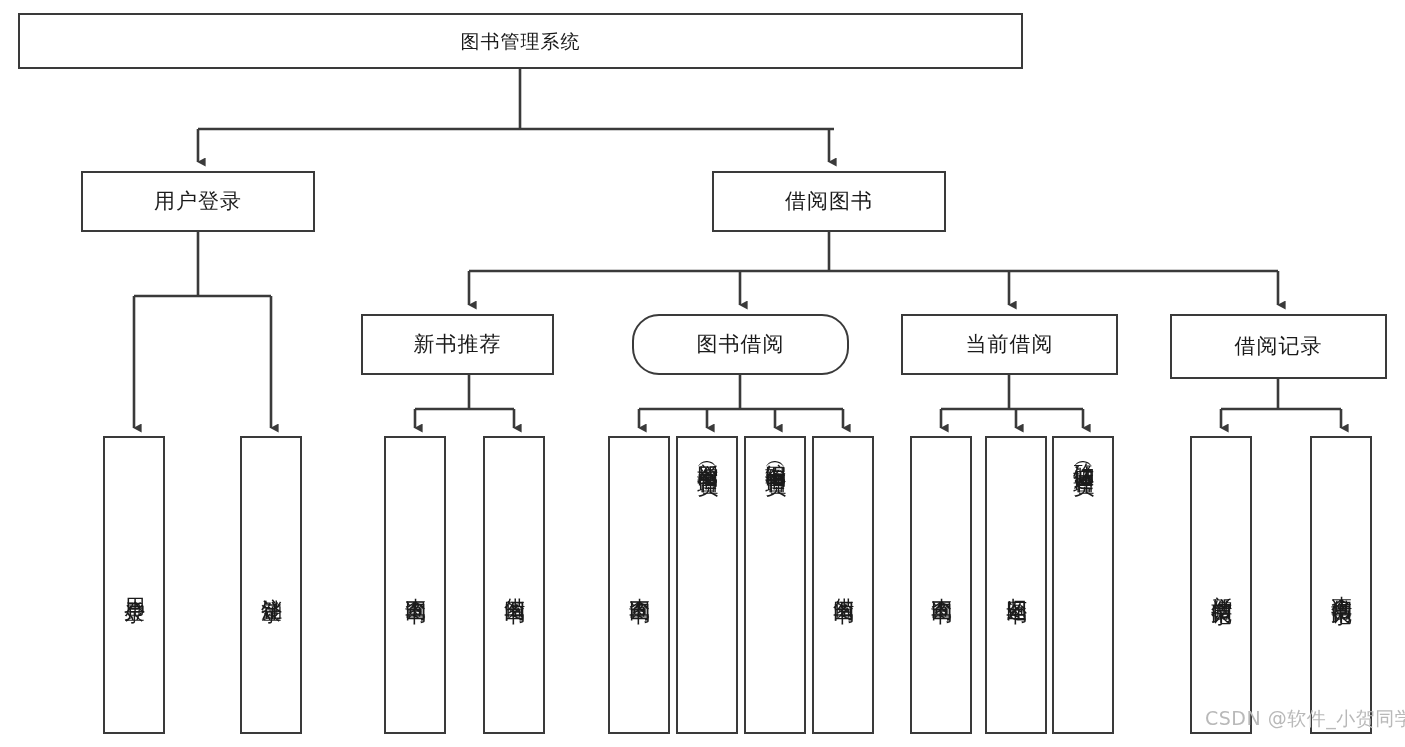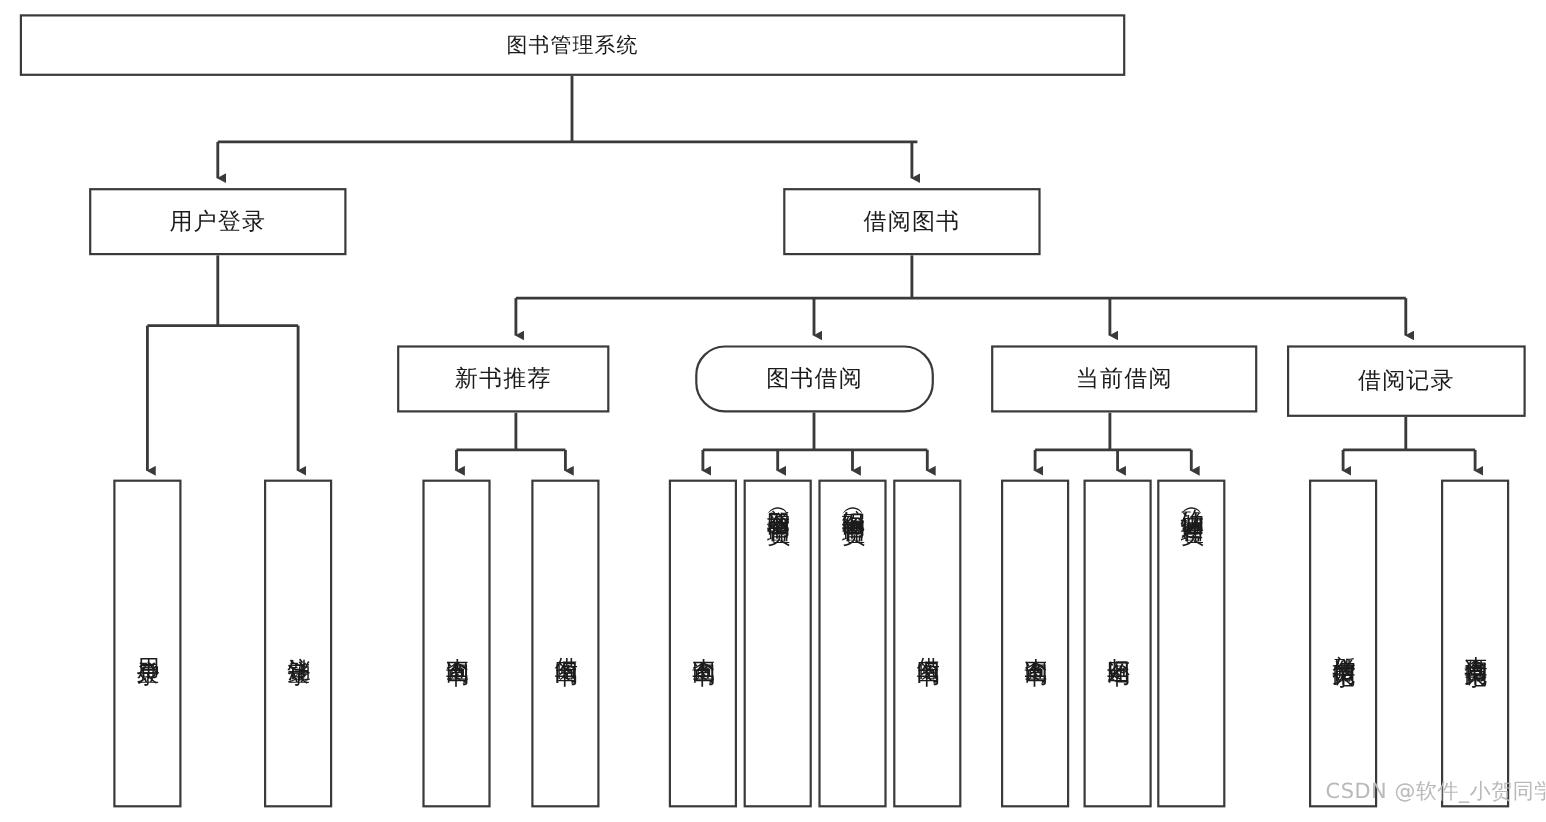--- a/index.html
+++ b/index.html
@@ -142,21 +142,21 @@
   <div class="node h-node" style="left:712px;top:171px;width:234px;height:61px;">
     <span class="lbl">借阅图书</span>
   </div>
 
   <div class="node h-node" style="left:361px;top:314px;width:193px;height:61px;">
     <span class="lbl">新书推荐</span>
   </div>
   <div class="node h-node" style="left:632px;top:314px;width:217px;height:61px;border-radius:27px;">
     <span class="lbl">图书借阅</span>
   </div>
-  <div class="node h-node" style="left:901px;top:314px;width:242px;height:61px;">
+  <div class="node h-node" style="left:901px;top:314px;width:217px;height:61px;">
     <span class="lbl">当前借阅</span>
   </div>
   <div class="node h-node" style="left:1170px;top:314px;width:217px;height:65px;">
     <span class="lbl">借阅记录</span>
   </div>
 
   <div class="node v-node mid" style="left:103px;top:436px;width:62px;height:298px;">
     <span class="lbl">用户登录</span>
   </div>
   <div class="node v-node mid" style="left:240px;top:436px;width:62px;height:298px;">

